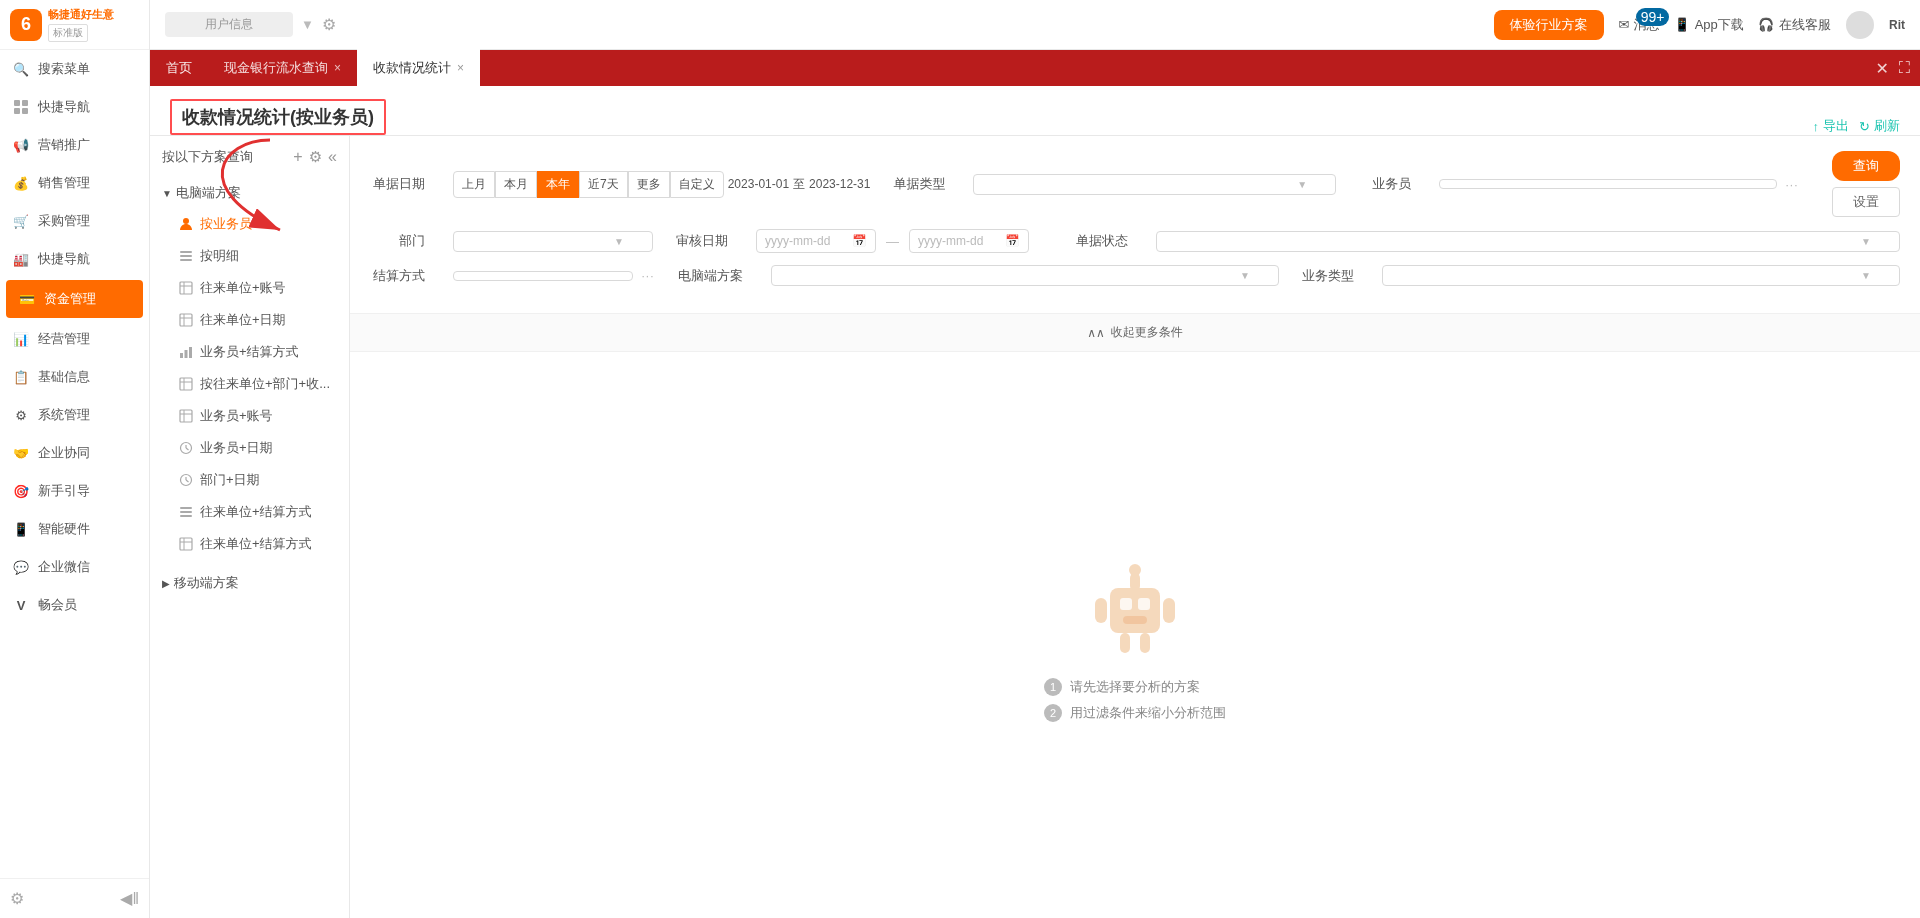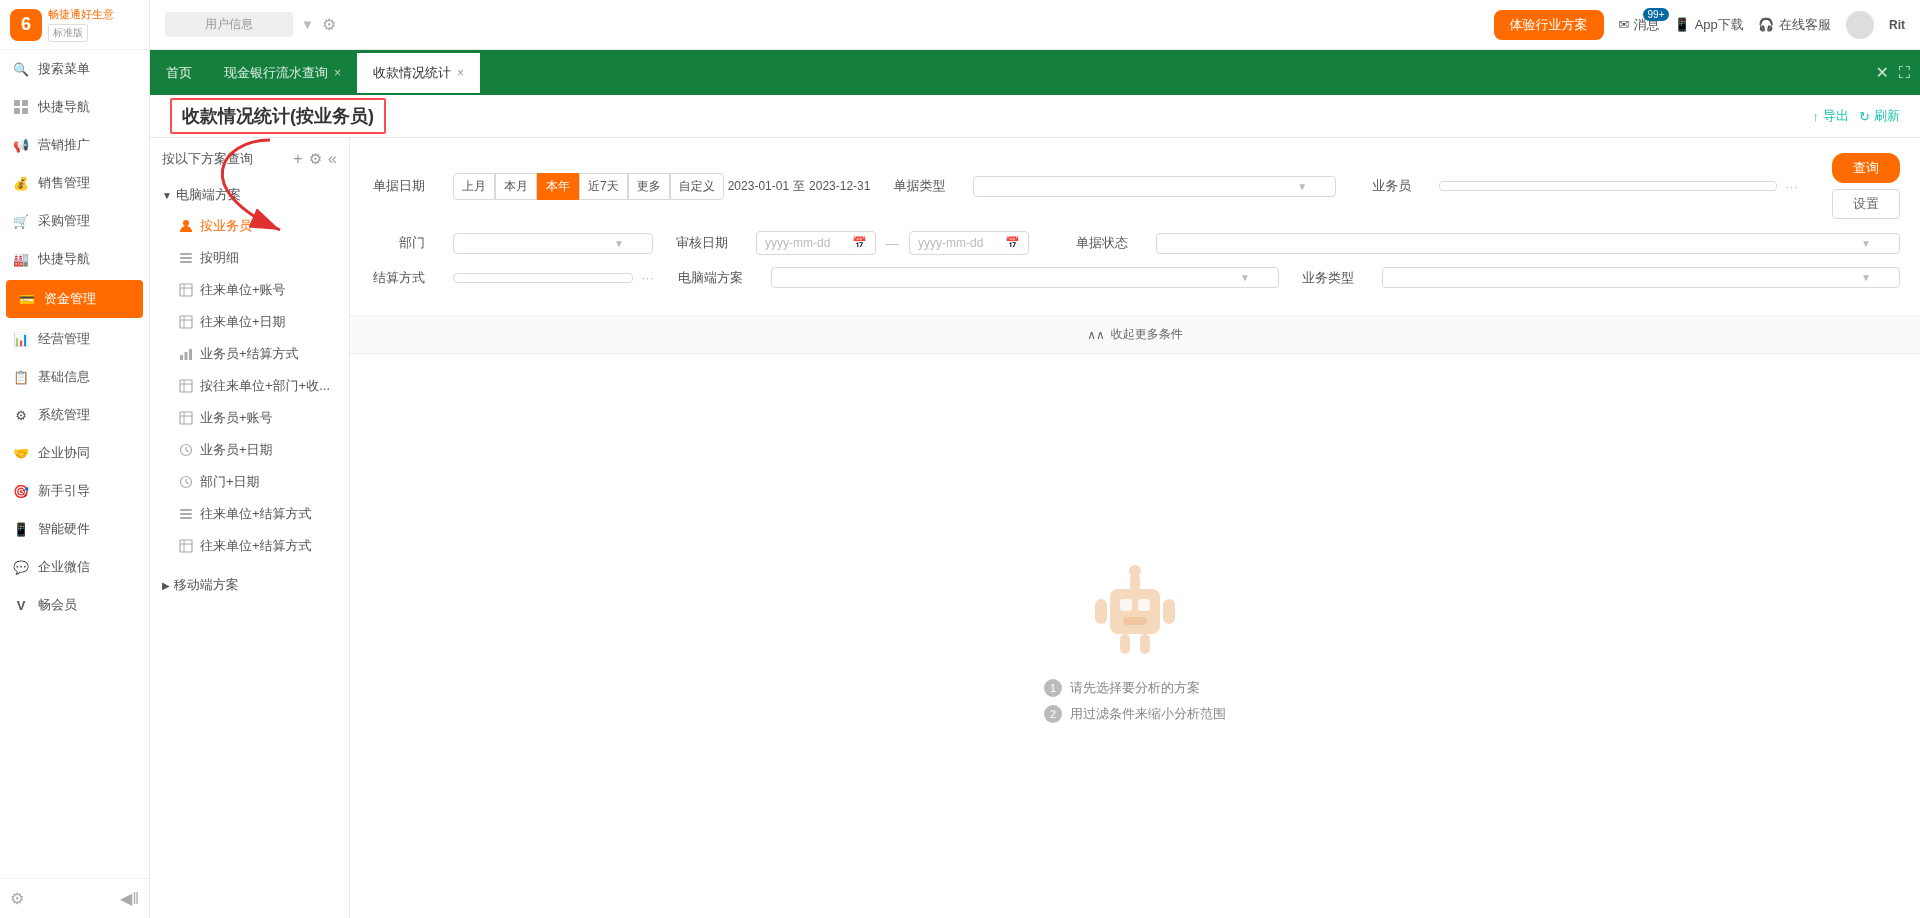--- a/index.html
+++ b/index.html
@@ -16,35 +16,35 @@
     .sidebar-bottom { padding: 10px; display: flex; align-items: center; justify-content: space-between; border-top: 1px solid #f0f0f0; }
 
     
     .main { flex: 1; display: flex; flex-direction: column; overflow: hidden; }
 
     
     .topbar { height: 50px; background: #fff; display: flex; align-items: center; padding: 0 15px; border-bottom: 1px solid #e8e8e8; gap: 10px; }
     .topbar-actions { display: flex; align-items: center; gap: 15px; }
     .topbar-btn-trial { background: #ff6b00; color: white; border: none; padding: 6px 16px; border-radius: 8px; cursor: pointer; font-size: 13px; }
     .topbar-msg { display: flex; align-items: center; gap: 4px; color: #555; font-size: 13px; cursor: pointer; position: relative; }
-    .badge { background: #0369a1; color: white; border-radius: 10px; font-size: 10px; padding: 1px 5px; position: absolute; top: -8px; right: -10px; }
+    .badge { background: #0369a1; color: white; border-radius: 10px; font-size: 14px; padding: 1px 5px; position: absolute; top: -8px; right: -10px; }
     .topbar-link { color: #555; font-size: 13px; cursor: pointer; display: flex; align-items: center; gap: 4px; }
 
     
-    .tabbar { height: 45px; background: #15803d; display: flex; align-items: center; padding: 0; }
+    .tabbar { height: 36px; background: #b91c1c; display: flex; align-items: center; padding: 0; }
     .tab { height: 40px; display: flex; align-items: center; padding: 0 16px; color: rgba(255,255,255,0.85); cursor: pointer; font-size: 13px; gap: 6px; }
     .tab.active { background: #fff; color: #333; }
     .tab-home { color: rgba(255,255,255,0.9); }
     .tab-close { font-size: 12px; color: rgba(255,255,255,0.7); cursor: pointer; }
     .tab.active .tab-close { color: #999; }
     .tabbar-controls { margin-left: auto; display: flex; align-items: center; padding-right: 10px; gap: 10px; }
     .tabbar-control-btn { color: rgba(255,255,255,0.8); cursor: pointer; font-size: 16px; }
 
     
-    .page-header { height: 43px; background: #fff; display: flex; align-items: center; padding: 0 20px; border-bottom: 1px solid #e8e8e8; }
+    .page-header { height: 50px; background: #fff; display: flex; align-items: flex-end; padding: 0 20px; border-bottom: 1px solid #e8e8e8; }
     .page-title { font-size: 18px; font-weight: bold; color: #333; border: 2px solid #ff4d4f; padding: 4px 10px; border-radius: 2px; }
     .page-header-actions { margin-left: auto; display: flex; gap: 10px; }
     .header-btn { display: flex; align-items: center; gap: 4px; color: #1bc4b0; cursor: pointer; font-size: 13px; }
 
     
     .content { flex: 1; display: flex; overflow: hidden; }
 
     
     .scheme-sidebar { width: 200px; background: #fff; border-right: 1px solid #e8e8e8; overflow-y: auto; flex-shrink: 0; }
     .scheme-header { display: flex; align-items: center; padding: 12px 12px 8px; font-size: 13px; color: #555; }
@@ -85,21 +85,21 @@
     .empty-hint { display: flex; align-items: center; gap: 8px; color: #888; font-size: 13px; }
     .hint-num { width: 18px; height: 18px; border-radius: 50%; background: #bbb; color: white; font-size: 11px; display: flex; align-items: center; justify-content: center; flex-shrink: 0; }
   </style>
 </head>
 <body>
 
 <div class="sidebar">
   <div class="sidebar-logo">
     <div class="logo-icon">6</div>
     <div style="margin-left:6px">
-      <div style="font-size:11px;color:#ff6b00;font-weight:normal">畅捷通好生意</div>
+      <div style="font-size:11px;color:#ff6b00;font-weight:bold">畅捷通好生意</div>
       <div style="font-size:10px;color:#999;border:1px solid #ddd;padding:1px 4px;border-radius:2px;margin-top:2px;display:inline-block">标准版</div>
     </div>
   </div>
   <div class="sidebar-nav">
     <div class="sidebar-item">
       <div class="nav-icon">🔍</div>
       <span>搜索菜单</span>
     </div>
     <div class="sidebar-item">
       <div class="nav-icon">

